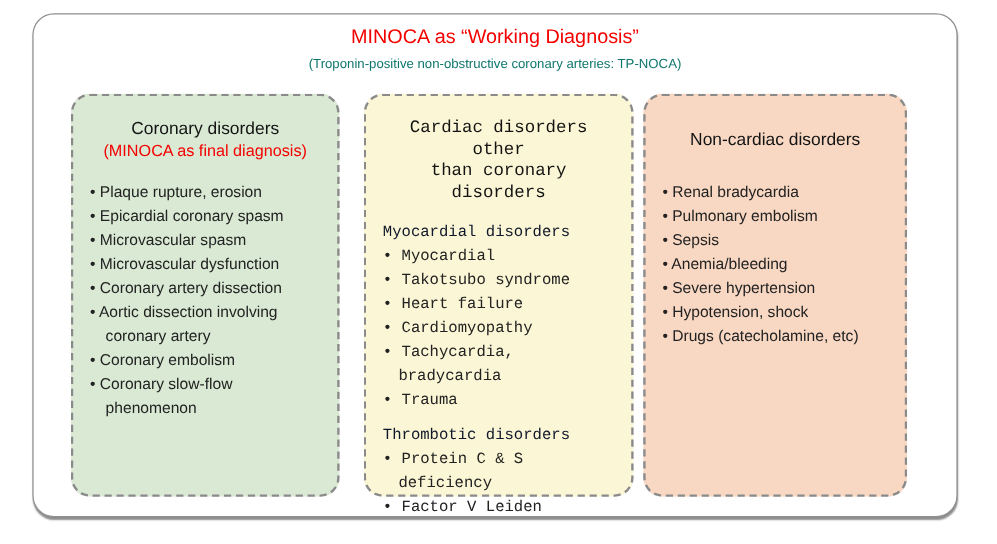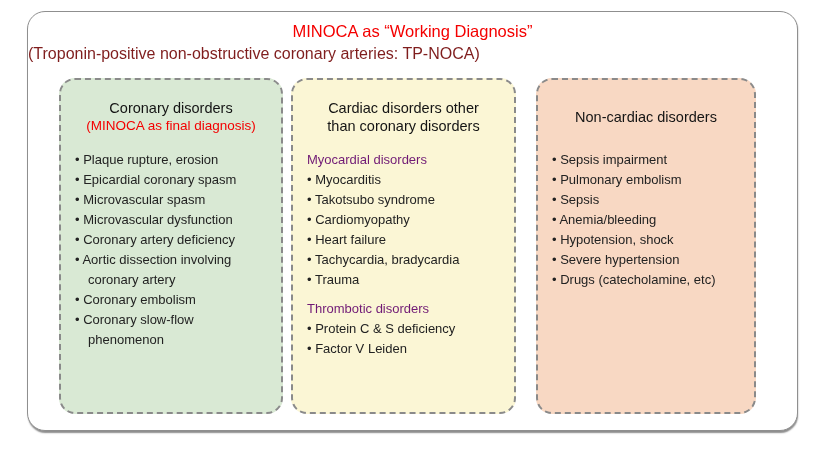--- a/index.html
+++ b/index.html
@@ -31,37 +31,37 @@
   }
   .title {
     text-align: center;
     font-size: 16.5px;
     line-height: 22px;
     color: #f40000;
     white-space: pre-line;
   }
   .subtitle {
     margin-top: 2px;
-    text-align: left;
-    font-size: 16px;
+    text-align: center;
+    font-size: 11px;
     line-height: 20px;
-    color: #7f1d1d;
+    color: #0f766e;
     white-space: pre-line;
   }
   .box {
     position: absolute;
     top: 66px;
     height: 336px;
     box-sizing: border-box;
     border: 2px dashed #8a8a8a;
     border-radius: 16px;
     padding: 0 14px;
   }
   .box-coronary   { left: 31px;  width: 224px; background: #d9e9d4; }
-  .box-cardiac    { left: 263px; width: 225px; background: #fbf6d5; }
+  .box-cardiac    { left: 275px; width: 225px; background: #fbf6d5; font-family: Liberation Mono, monospace; }
   .box-noncardiac { left: 508px; width: 220px; background: #f8d8c3; }
   .heading-area {
     margin-top: 18px;
     min-height: 38px;
     display: flex;
     flex-direction: column;
     justify-content: center;
     align-items: center;
     text-align: center;
   }
@@ -74,21 +74,21 @@
   .box-heading-note {
     font-size: 13.5px;
     line-height: 18px;
     color: #f40000;
     white-space: nowrap;
   }
   .box-content { margin-top: 14px; }
   .subhead {
     font-size: 13px;
     line-height: 20px;
-    color: #701a75;
+    color: #0f172a;
   }
   .subhead + ul.items { margin-top: 0; }
   .box-content > .subhead:not(:first-child) { margin-top: 9px; }
   ul.items {
     margin: 0;
     padding: 0;
     list-style: none;
     font-size: 13px;
     line-height: 20px;
   }
@@ -112,64 +112,64 @@
       <div class="heading-area">
         <div class="box-heading">Coronary disorders</div>
         <div class="box-heading-note">(MINOCA as final diagnosis)</div>
       </div>
       <div class="box-content">
           <ul class="items">
             <li>• Plaque rupture, erosion</li>
             <li>• Epicardial coronary spasm</li>
             <li>• Microvascular spasm</li>
             <li>• Microvascular dysfunction</li>
-            <li>• Coronary artery deficiency</li>
+            <li>• Coronary artery dissection</li>
             <li>• Aortic dissection involving
 coronary artery</li>
             <li>• Coronary embolism</li>
             <li>• Coronary slow-flow
 phenomenon</li>
           </ul>
         </div>
     </section>
 
     <section class="box box-cardiac">
       <div class="heading-area">
         <div class="box-heading">Cardiac disorders other
 than coronary disorders</div>
       </div>
       <div class="box-content">
           <div class="subhead">Myocardial disorders</div>
           <ul class="items">
-            <li>• Myocarditis</li>
+            <li>• Myocardial</li>
             <li>• Takotsubo syndrome</li>
+            <li>• Heart failure</li>
             <li>• Cardiomyopathy</li>
-            <li>• Heart failure</li>
             <li>• Tachycardia, bradycardia</li>
             <li>• Trauma</li>
           </ul>
           <div class="subhead">Thrombotic disorders</div>
           <ul class="items">
             <li>• Protein C &amp; S deficiency</li>
             <li>• Factor V Leiden</li>
           </ul>
         </div>
     </section>
 
     <section class="box box-noncardiac">
       <div class="heading-area">
         <div class="box-heading">Non-cardiac disorders</div>
       </div>
       <div class="box-content">
           <ul class="items">
-            <li>• Sepsis impairment</li>
+            <li>• Renal bradycardia</li>
             <li>• Pulmonary embolism</li>
             <li>• Sepsis</li>
             <li>• Anemia/bleeding</li>
+            <li>• Severe hypertension</li>
             <li>• Hypotension, shock</li>
-            <li>• Severe hypertension</li>
             <li>• Drugs (catecholamine, etc)</li>
           </ul>
         </div>
     </section>
 
   </div>
 </div>
 
 </body></html>

